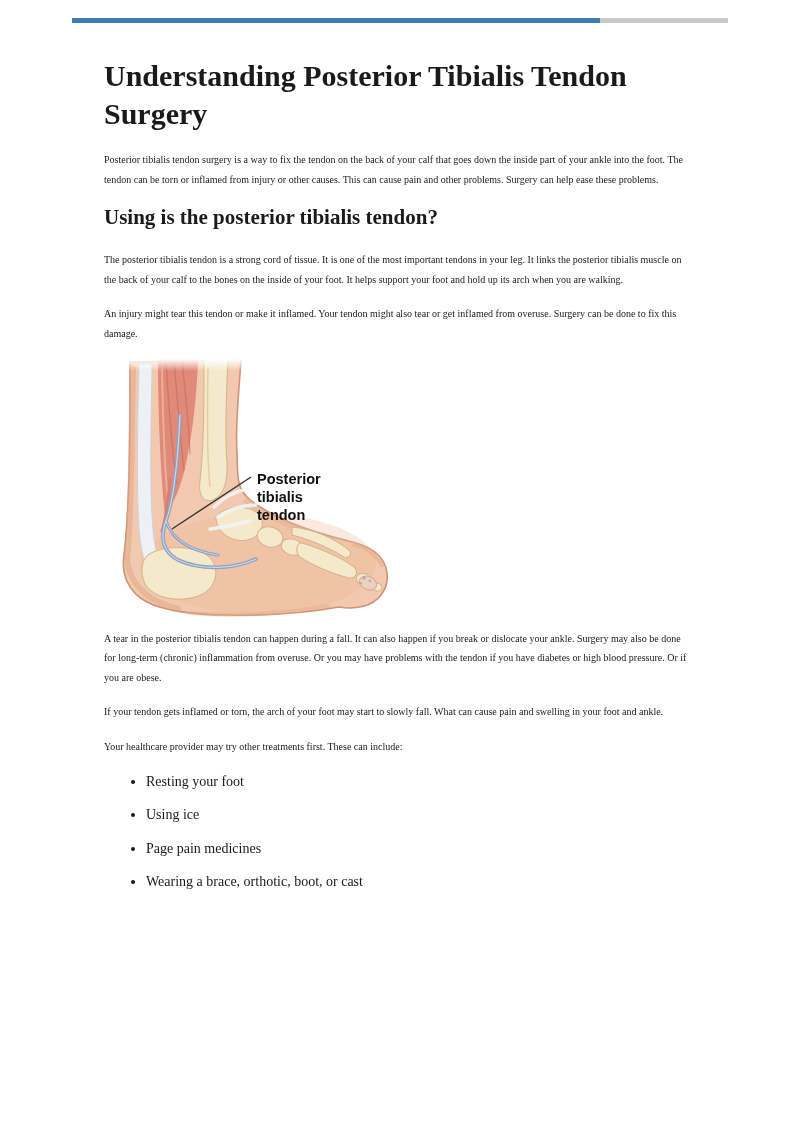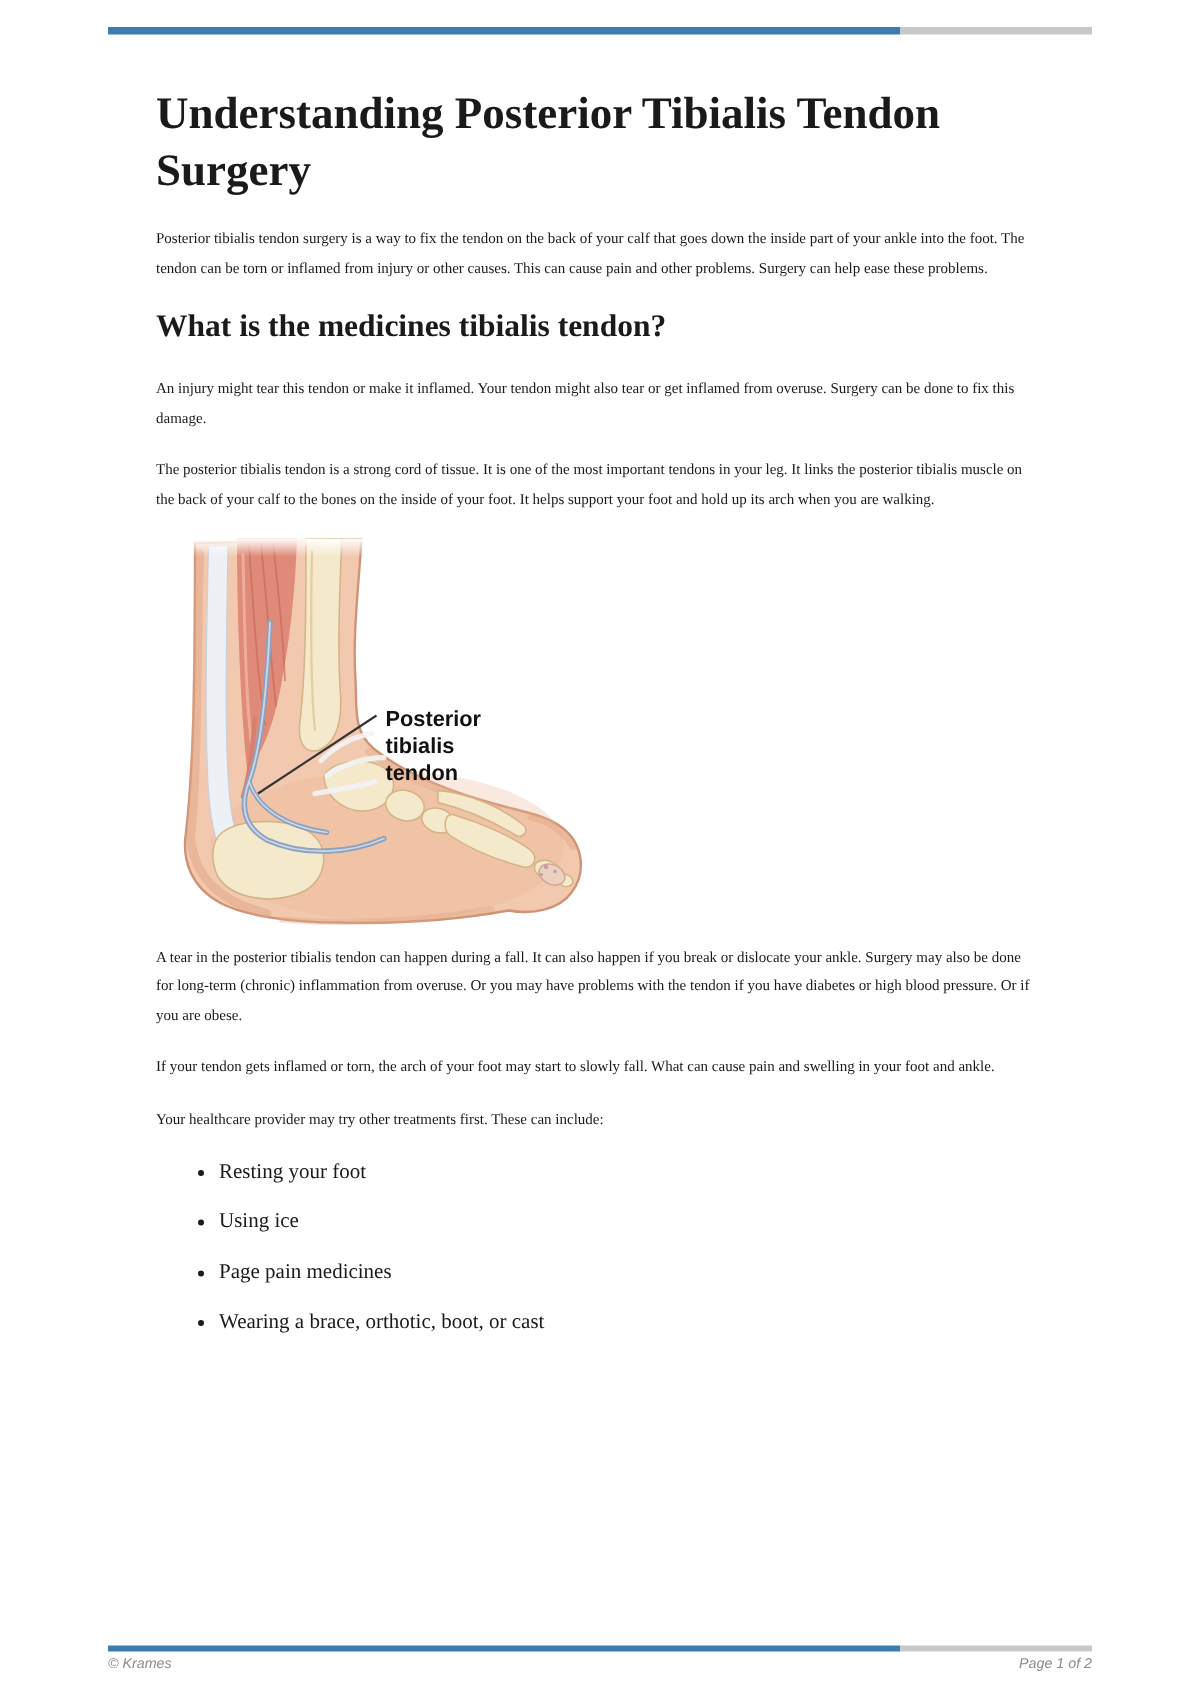--- a/index.html
+++ b/index.html
@@ -42,23 +42,23 @@
   <div class="topbar">
     <div class="seg-blue"></div>
     <div class="seg-gray"></div>
   </div>
 
   <div class="content">
     <h1>Understanding Posterior Tibialis Tendon Surgery</h1>
 
     <p>Posterior tibialis tendon surgery is a way to fix the tendon on the back of your calf that goes down the inside part of your ankle into the foot. The tendon can be torn or inflamed from injury or other causes. This can cause pain and other problems. Surgery can help ease these problems.</p>
 
-    <h2>What is the medicines tibialis tendon?</h2>
+    <h2>Using is the posterior tibialis tendon?</h2>
+    <p>The posterior tibialis tendon is a strong cord of tissue. It is one of the most important tendons in your leg. It links the posterior tibialis muscle on the back of your calf to the bones on the inside of your foot. It helps support your foot and hold up its arch when you are walking.</p>
     <p>An injury might tear this tendon or make it inflamed. Your tendon might also tear or get inflamed from overuse. Surgery can be done to fix this damage.</p>
-    <p>The posterior tibialis tendon is a strong cord of tissue. It is one of the most important tendons in your leg. It links the posterior tibialis muscle on the back of your calf to the bones on the inside of your foot. It helps support your foot and hold up its arch when you are walking.</p>
 
     <div class="figure">
       <svg width="282" height="268" viewBox="0 0 282 268" xmlns="http://www.w3.org/2000/svg">
         <defs>
           <linearGradient id="fadeTop" x1="0" y1="0" x2="0" y2="1">
             <stop offset="0" stop-color="#ffffff" stop-opacity="1"></stop>
             <stop offset="1" stop-color="#ffffff" stop-opacity="0"></stop>
           </linearGradient>
         </defs>
 
@@ -147,24 +147,14 @@
     <p>Your healthcare provider may try other treatments first. These can include:</p>
 
     <ul>
       <li>Resting your foot</li>
       <li>Using ice</li>
       <li>Page pain medicines</li>
       <li>Wearing a brace, orthotic, boot, or cast</li>
     </ul>
   </div>
 
-  <div class="footer">
-    <div class="footerbar">
-      <div class="seg-blue"></div>
-      <div class="seg-gray"></div>
-    </div>
-    <div class="footer-row">
-      <span>© Krames</span>
-      <span>Page 1 of 2</span>
-    </div>
-  </div>
 
 </div>
 
 </body></html>

